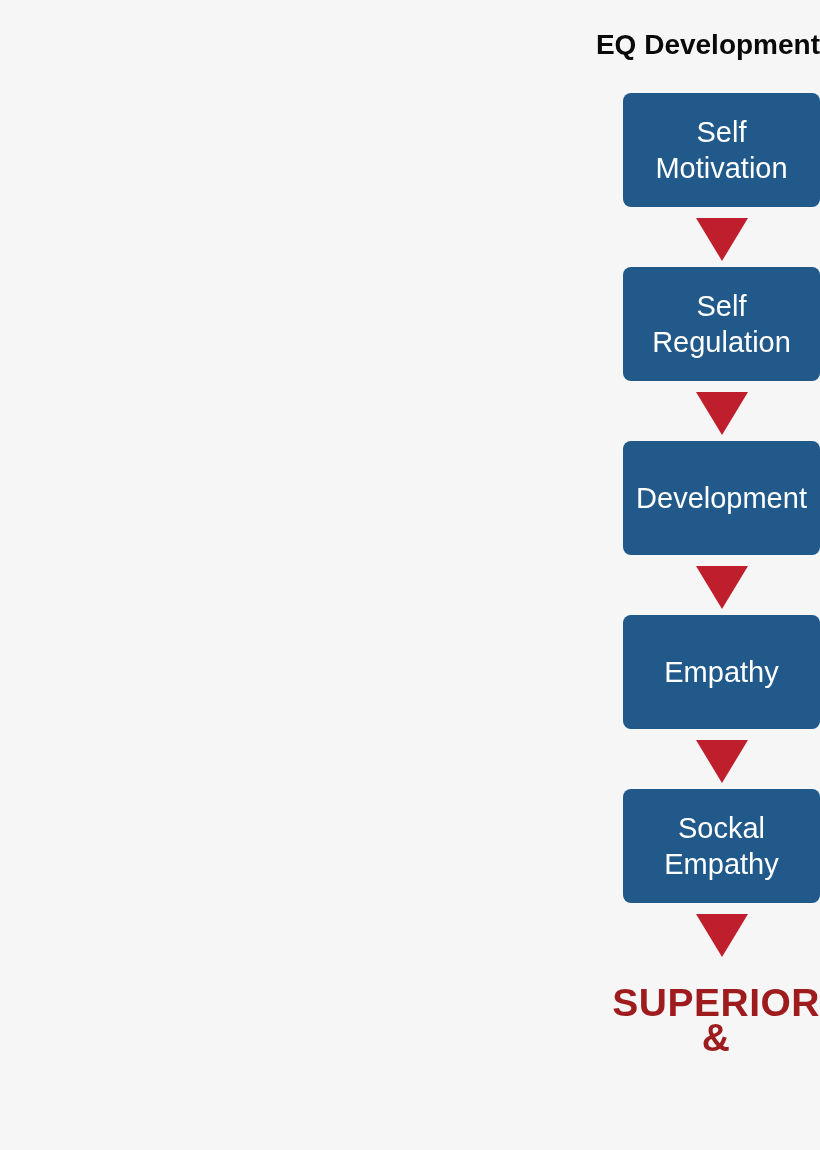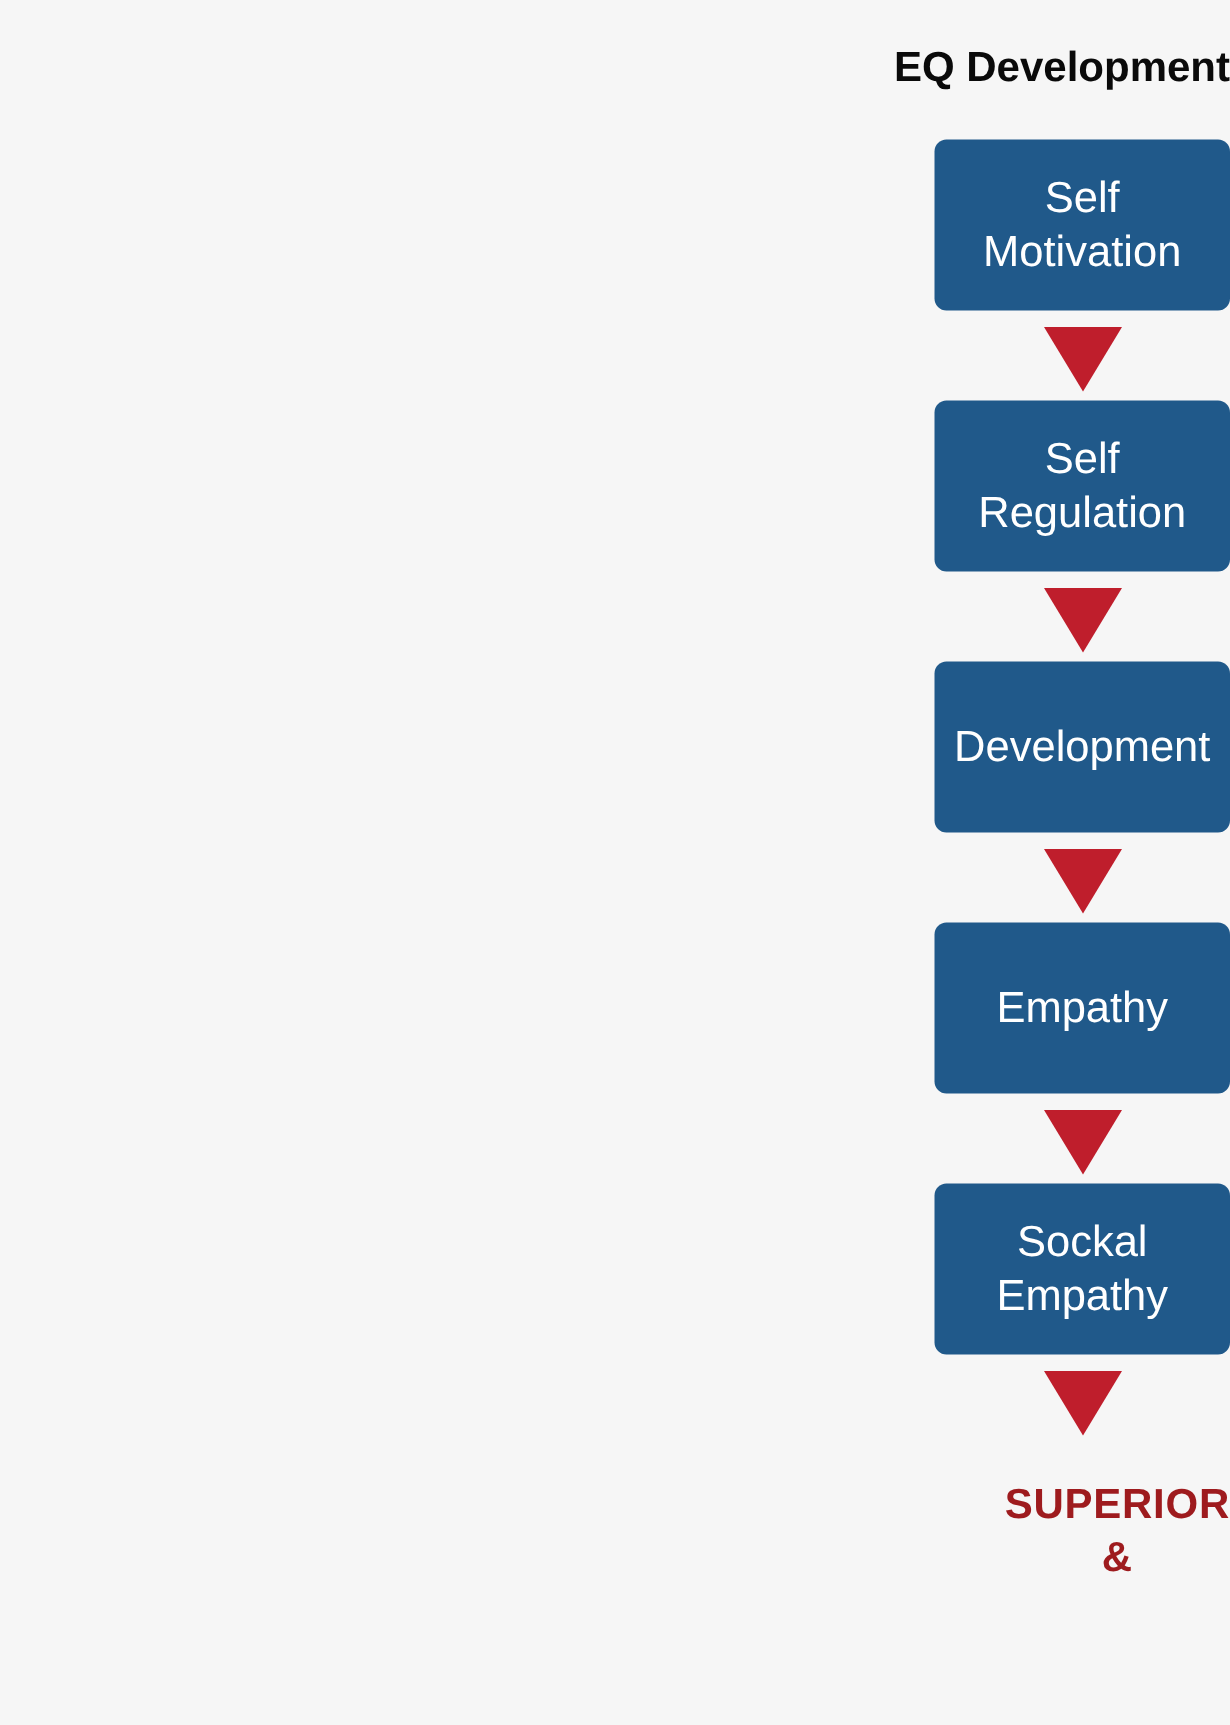--- a/index.html
+++ b/index.html
@@ -56,21 +56,21 @@
     border-left: 26px solid transparent;
     border-right: 26px solid transparent;
     border-top: 43px solid var(--arrow-fill, #bf1e2c);
     margin-top: 11px;
     margin-bottom: 6px;
   }
   .outcome {
     margin-top: 22px;
     text-align: center;
     color: var(--outcome-color, #9e1b1e);
-    font-size: 28px;
+    font-size: 39px;
     line-height: 35px;
     font-weight: 700;
     letter-spacing: 0.5px;
   }
 </style>
 </head>
 <body>
 
 <div class="canvas">
 

